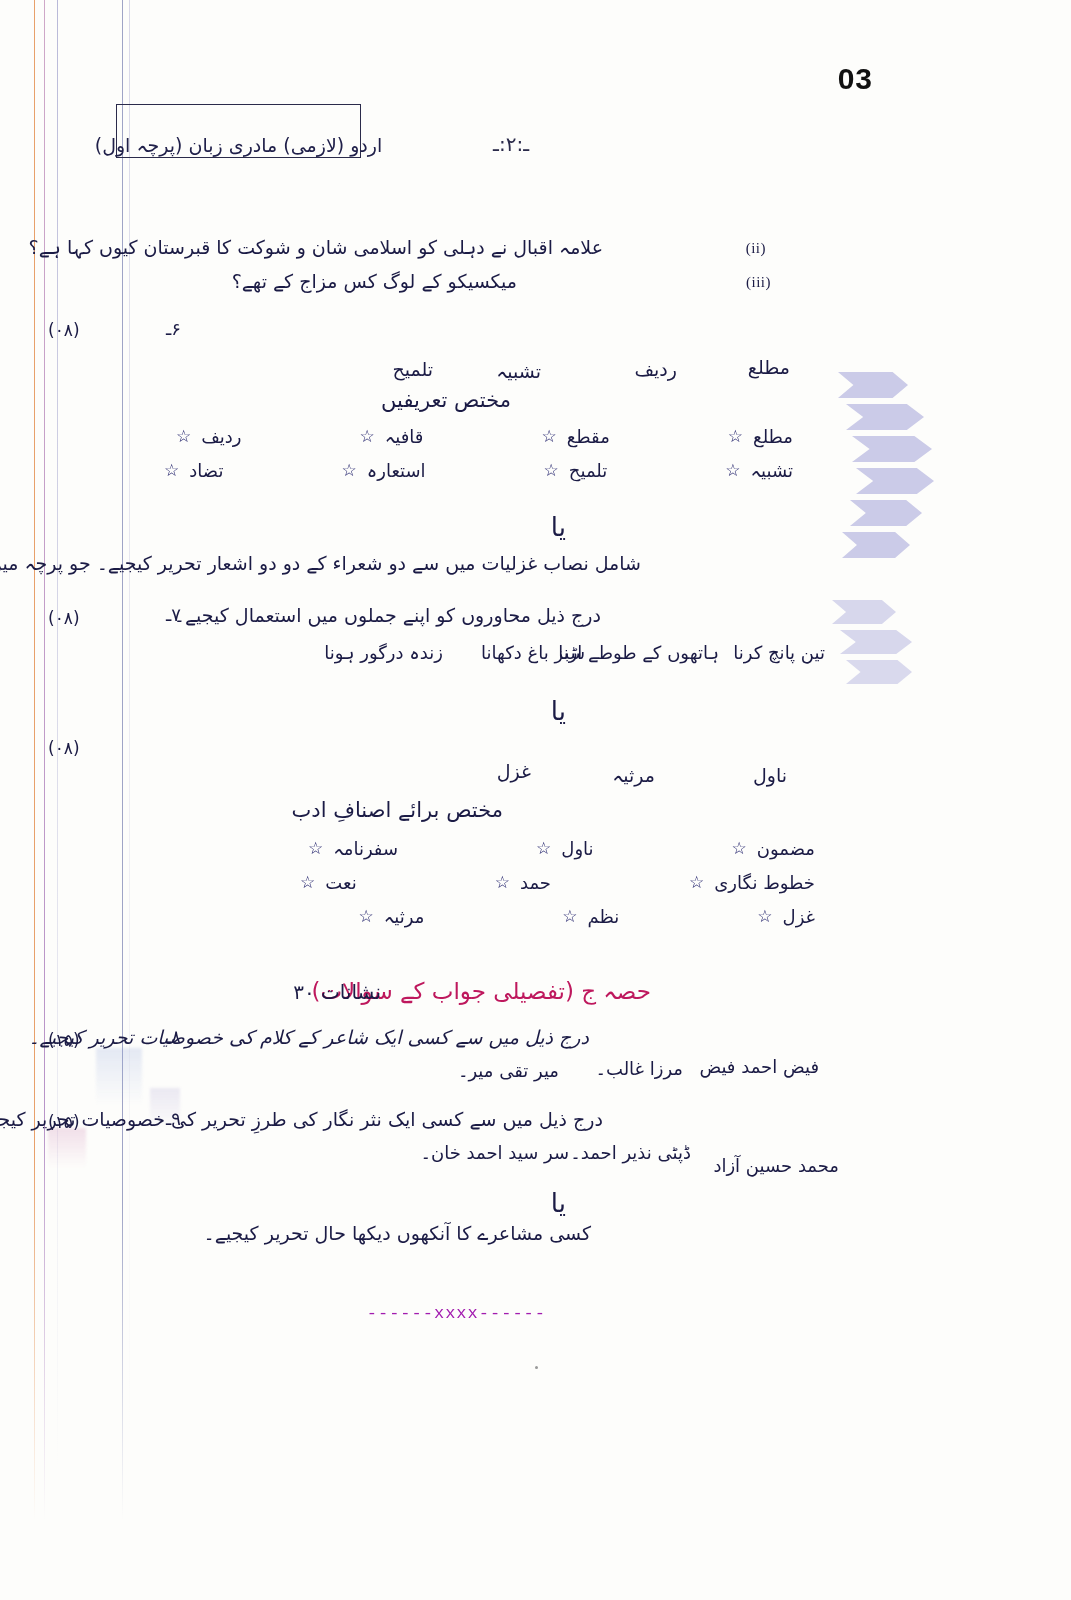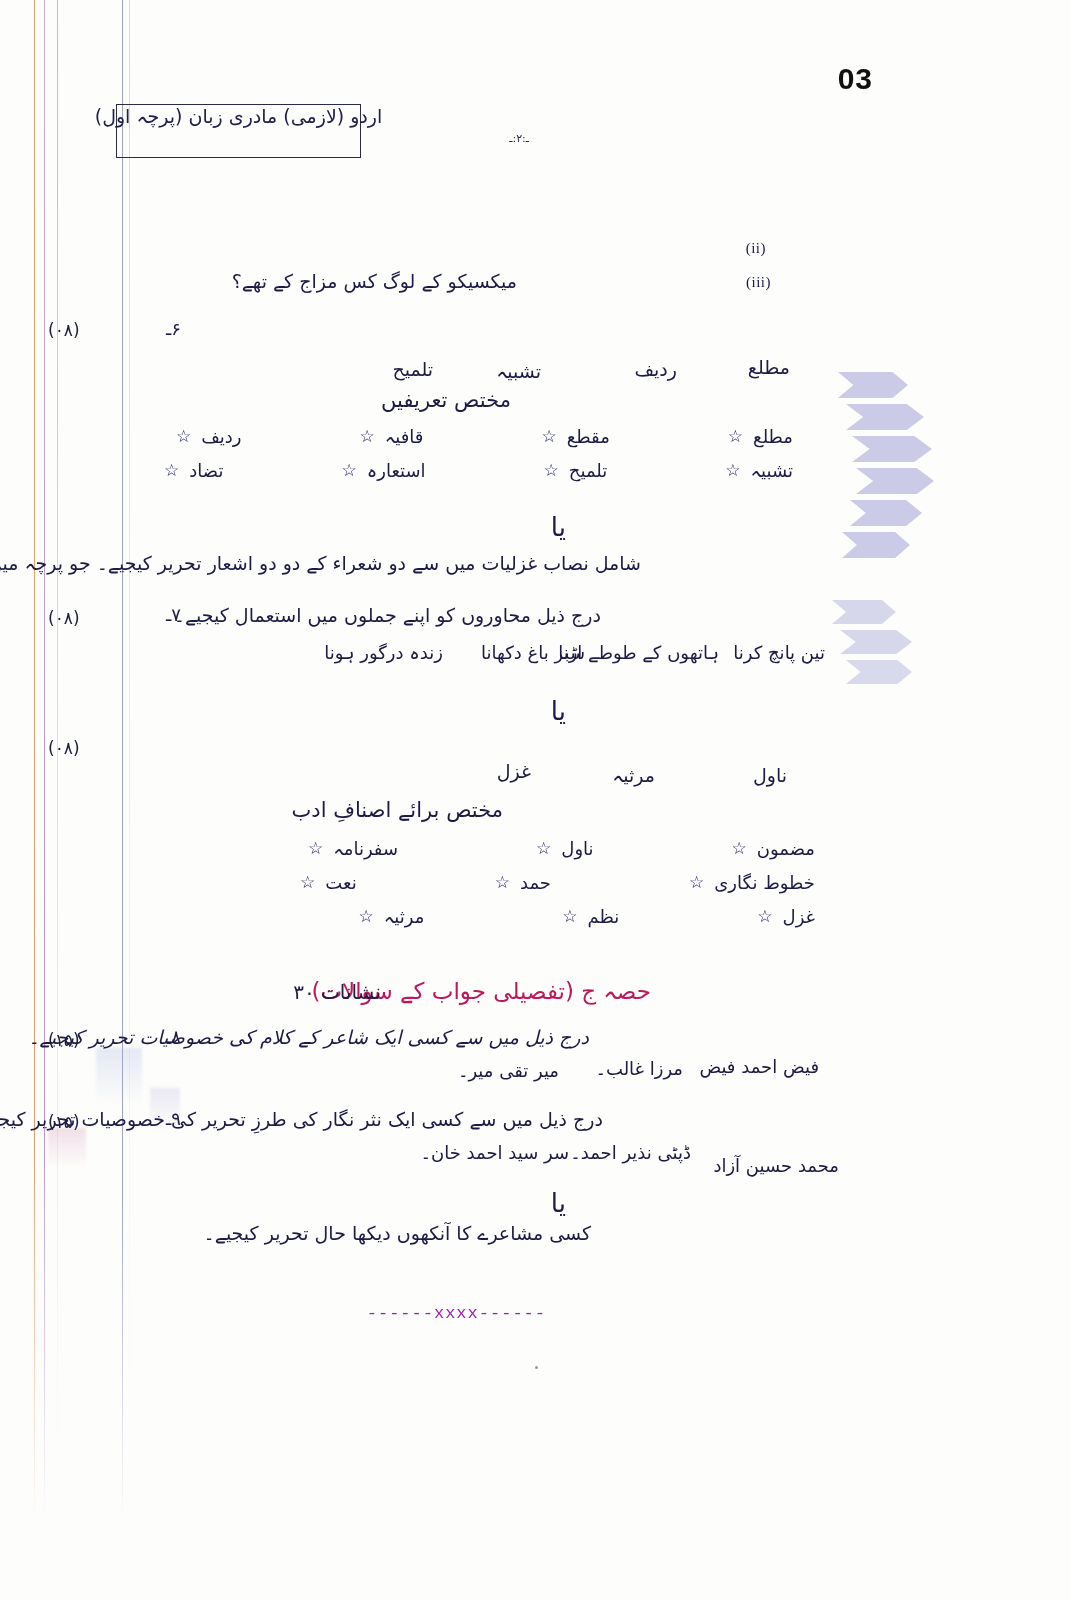--- a/index.html
+++ b/index.html
@@ -60,35 +60,35 @@
 
   
   .subject-box {
     position: absolute;
     right: 710px;
     top: 104px;
     width: 243px;
     height: 52px;
     border: 1.5px solid #2a2a4a;
     display: flex;
-    align-items: flex-start;
+    align-items: flex-end;
     justify-content: center;
   }
   .subject-box .txt {
     font-size: 19px;
     line-height: 1.2;
     white-space: nowrap;
     color: #20204a;
   }
 
   .page-marker {
     position: absolute;
     right: 542px;
     top: 132px;
-    font-size: 11px;
+    font-size: 20px;
     color: #2a2a4a;
     letter-spacing: 2px;
   }
 
   
   .t {
     position: absolute;
     white-space: nowrap;
     color: #1b1b45;
   }
@@ -207,20 +207,21 @@
   <div class="blob" style="left:846px; top:660px; width:66px; height:24px; clip-path:polygon(0 0,78% 0,100% 50%,78% 100%,0 100%,22% 50%); opacity:.32;"></div>
 
   <div class="page-number">03</div>
 
   <div class="subject-box">
     <span class="txt">اردو (لازمی) مادری زبان (پرچہ اول)</span>
   </div>
 
   <div class="page-marker">ـ:۲:ـ</div>
 
+  <div class="t f19" style="right:468px; top:236px;">علامہ اقبال نے دہلی کو اسلامی شان و شوکت کا قبرستان کیوں کہا ہے؟</div>
   <div class="t roman" style="right:305px; top:240px;">(ii)</div>
 
   <div class="t f19" style="right:554px; top:270px;">میکسیکو کے لوگ کس مزاج کے تھے؟</div>
   <div class="t roman" style="right:300px; top:274px;">(iii)</div>
 
   <div class="marks" style="top:320px;">(۰۸)</div>
   <div class="qnum" style="top:318px;">۶ـ</div>
 
   <div class="t f19" style="right:281px; top:356px;">مطلع</div>
   <div class="t f19" style="right:394px; top:358px;">ردیف</div>

